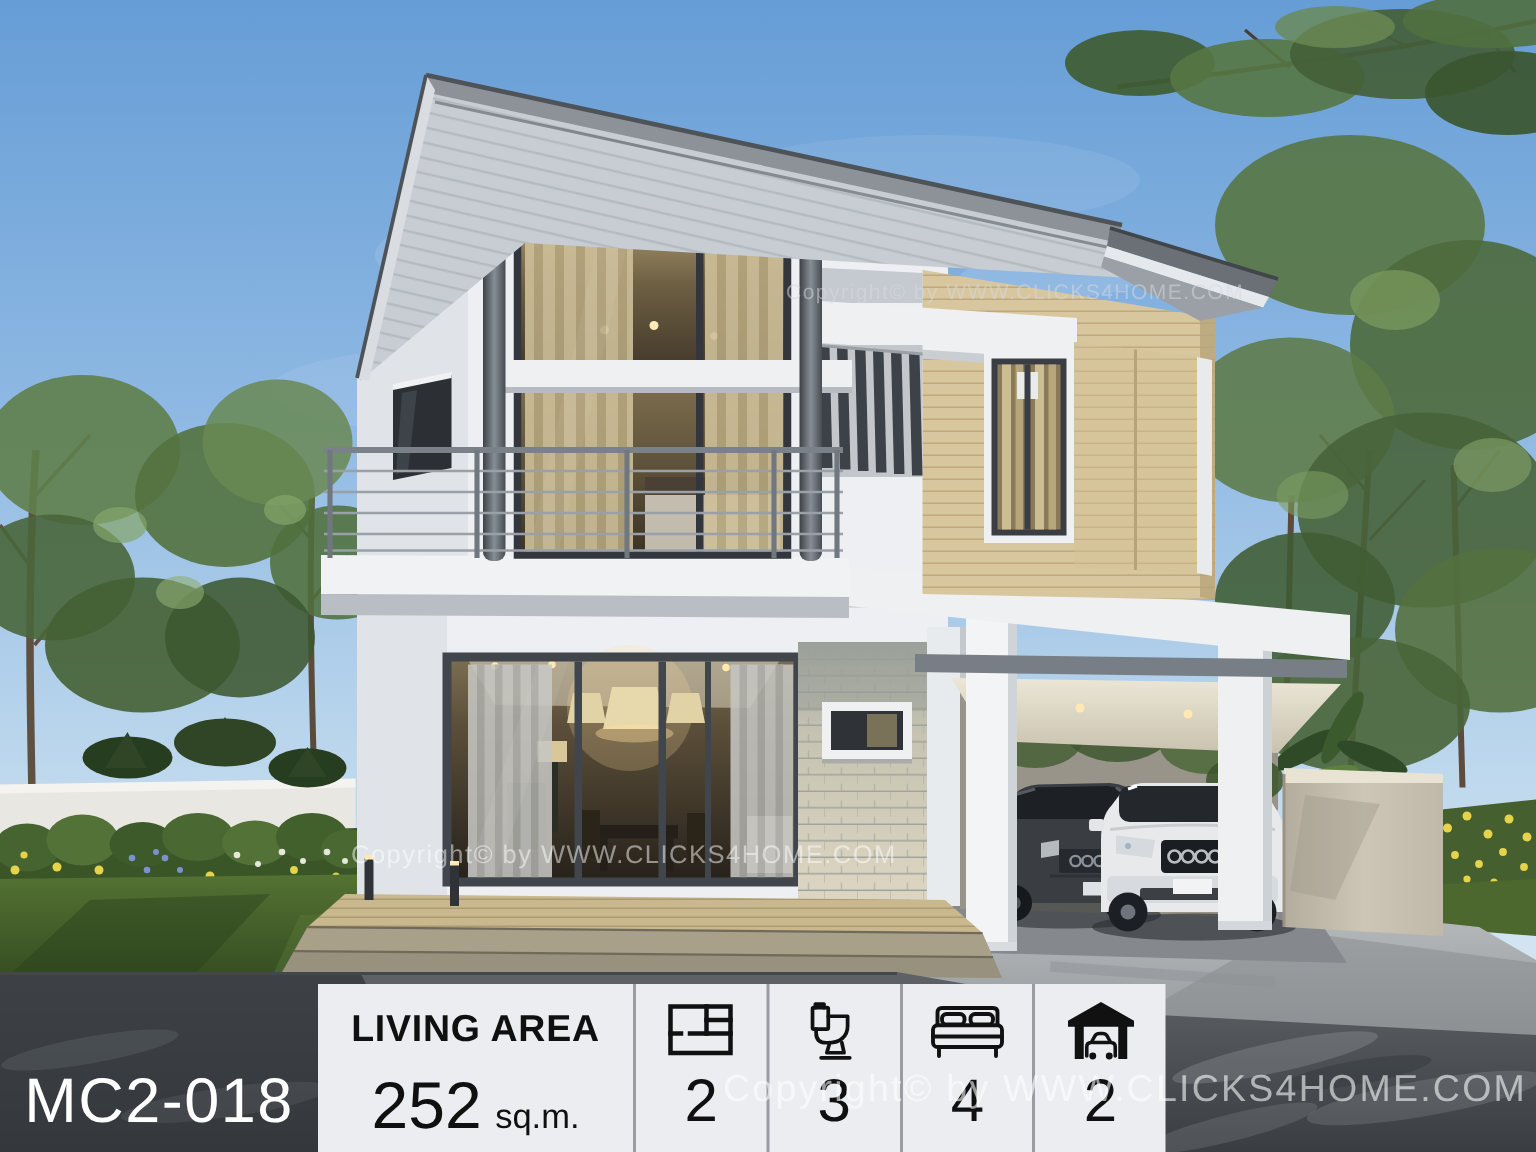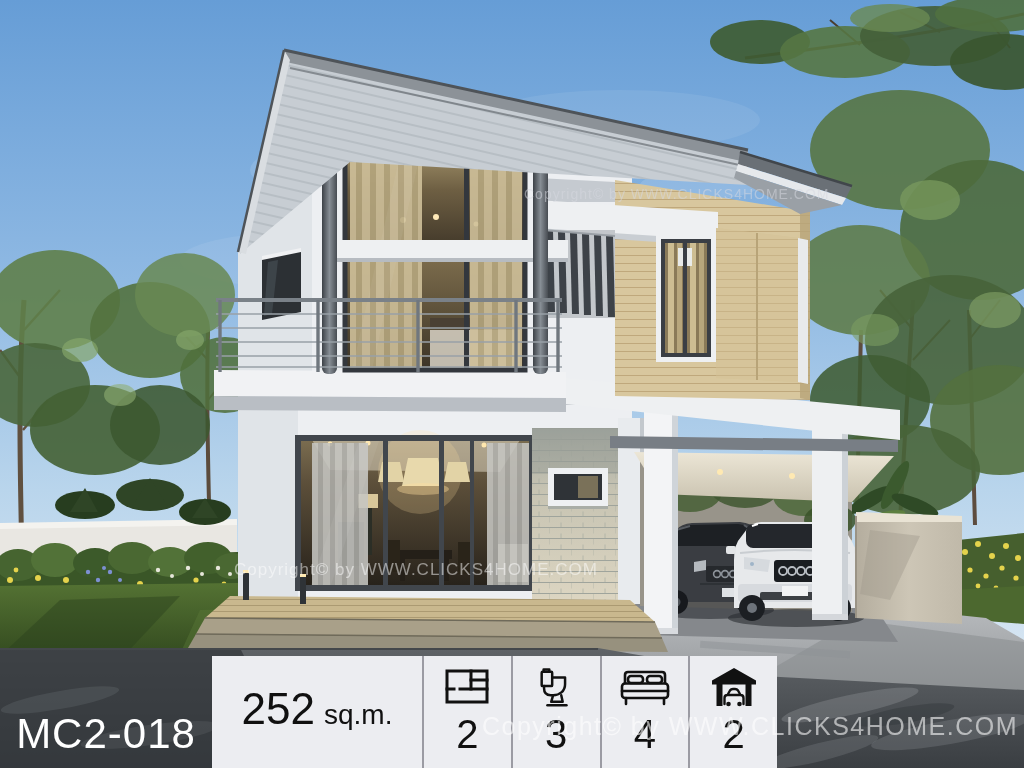--- a/index.html
+++ b/index.html
@@ -9,21 +9,21 @@
   #wm-top{left:524px;top:186px;font-size:14px;color:rgba(215,217,224,0.52);}
   #wm-mid{left:234px;top:560px;font-size:17px;color:rgba(255,255,255,0.50);}
   #wm-bottom{left:482px;top:712px;font-size:25px;color:rgba(255,255,255,0.58);letter-spacing:1.5px;z-index:30;}
   #model-code{position:absolute;left:0;top:656px;width:212px;height:112px;display:flex;align-items:center;justify-content:center;padding-top:44px;box-sizing:border-box;color:#ffffff;font-size:42px;letter-spacing:1px;z-index:20;}
   #info-bar{position:absolute;left:212px;top:656px;width:565px;height:112px;background:#ecedf1;display:flex;z-index:10;box-sizing:border-box;}
   .sec{display:flex;flex-direction:column;align-items:center;justify-content:flex-start;box-sizing:border-box;color:#101010;}
   #sec-living{width:210px;padding-top:16px;}
   #living-label{font-size:25px;font-weight:bold;letter-spacing:0.5px;}
   .living-row{display:flex;align-items:baseline;margin-top:12px;}
   #living-value{font-size:44px;}
-  #living-unit{font-size:28px;margin-left:9px;}
+  #living-unit{font-size:23px;margin-left:9px;}
   .stat{flex:1;border-left:2px solid #9b9ba3;padding-top:10px;}
   .stat .ic{height:44px;display:flex;align-items:center;justify-content:center;}
   .stat .num{font-size:40px;margin-top:4px;line-height:1;}
   .stat svg{display:block;}
 </style>
 </head>
 <body>
 
 <div id="stage">
 
@@ -532,20 +532,21 @@
 </svg>
 
 <div class="wm" id="wm-top">Copyright© by WWW.CLICKS4HOME.COM</div>
 <div class="wm" id="wm-mid">Copyright© by WWW.CLICKS4HOME.COM</div>
 <div class="wm" id="wm-bottom">Copyright© by WWW.CLICKS4HOME.COM</div>
 
 <div id="model-code">MC2-018</div>
 
 <div id="info-bar">
   <div class="sec" id="sec-living">
+    <div id="living-label">LIVING AREA</div>
     <div class="living-row">
       <span id="living-value">252</span>
       <span id="living-unit">sq.m.</span>
     </div>
   </div>
 
   <div class="sec stat">
     <div class="ic">
       <svg width="48" height="40" viewBox="0 0 48 40" fill="none" stroke="#111" stroke-width="3" stroke-linecap="square">
         <rect x="4" y="3" width="40" height="31"></rect>

